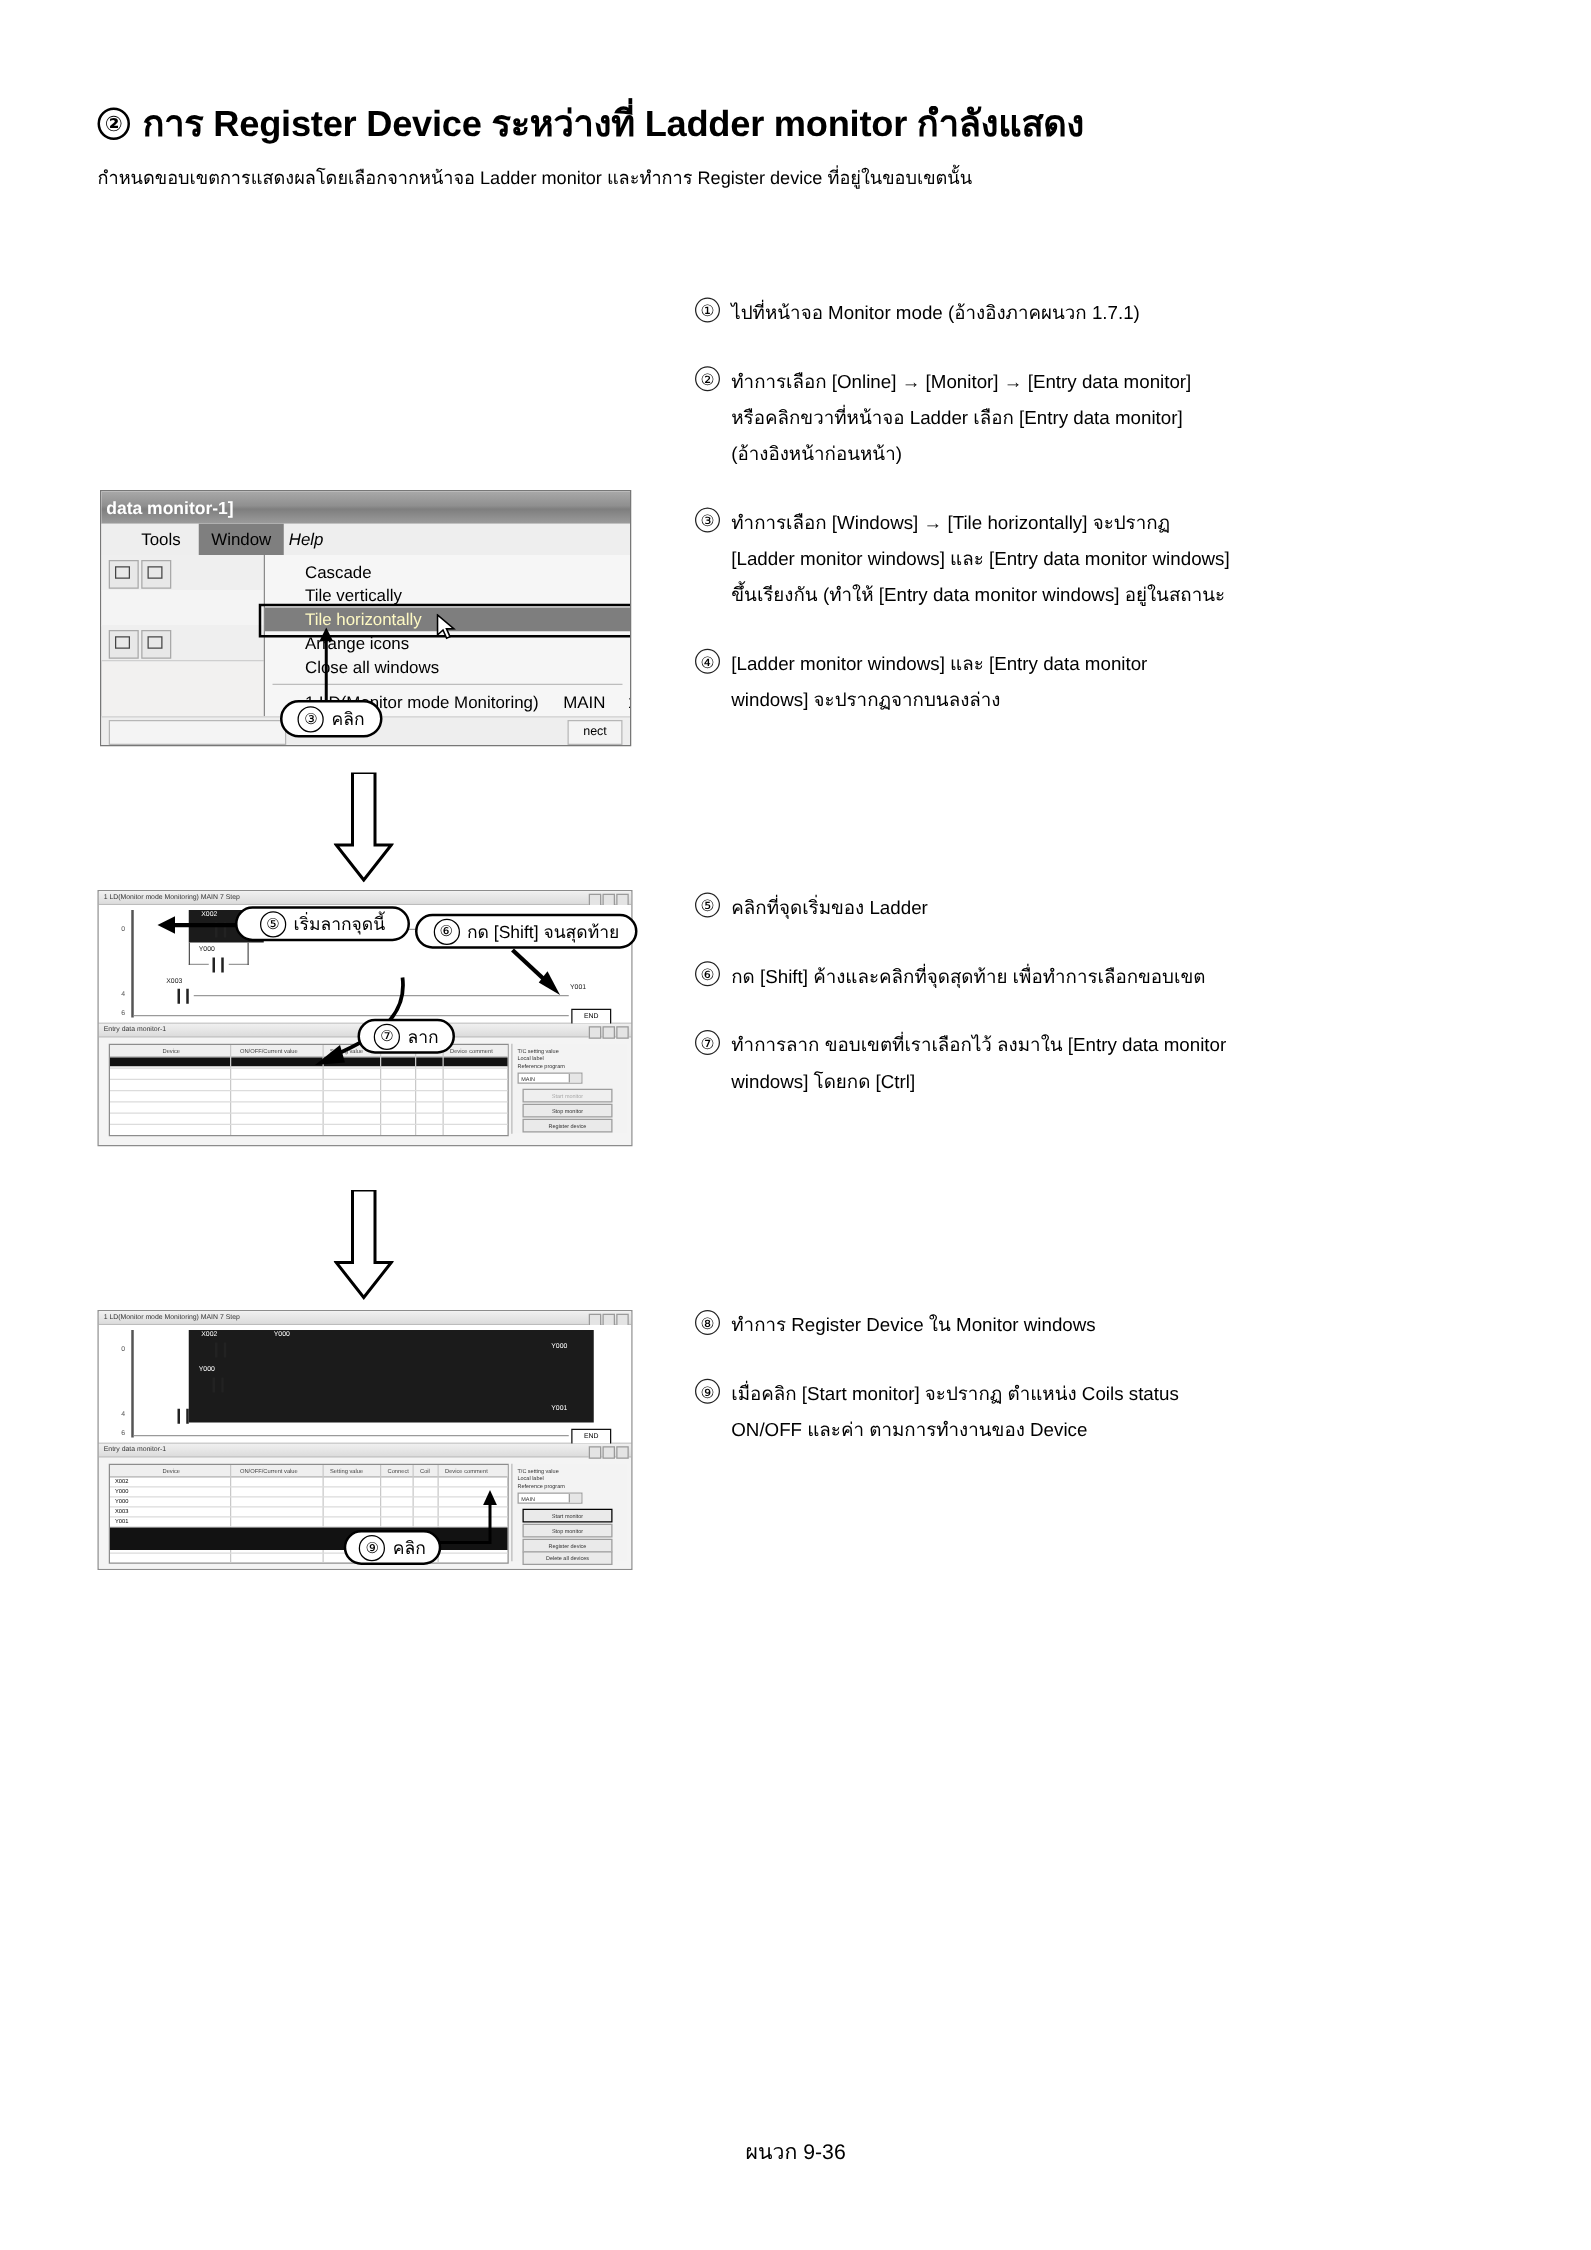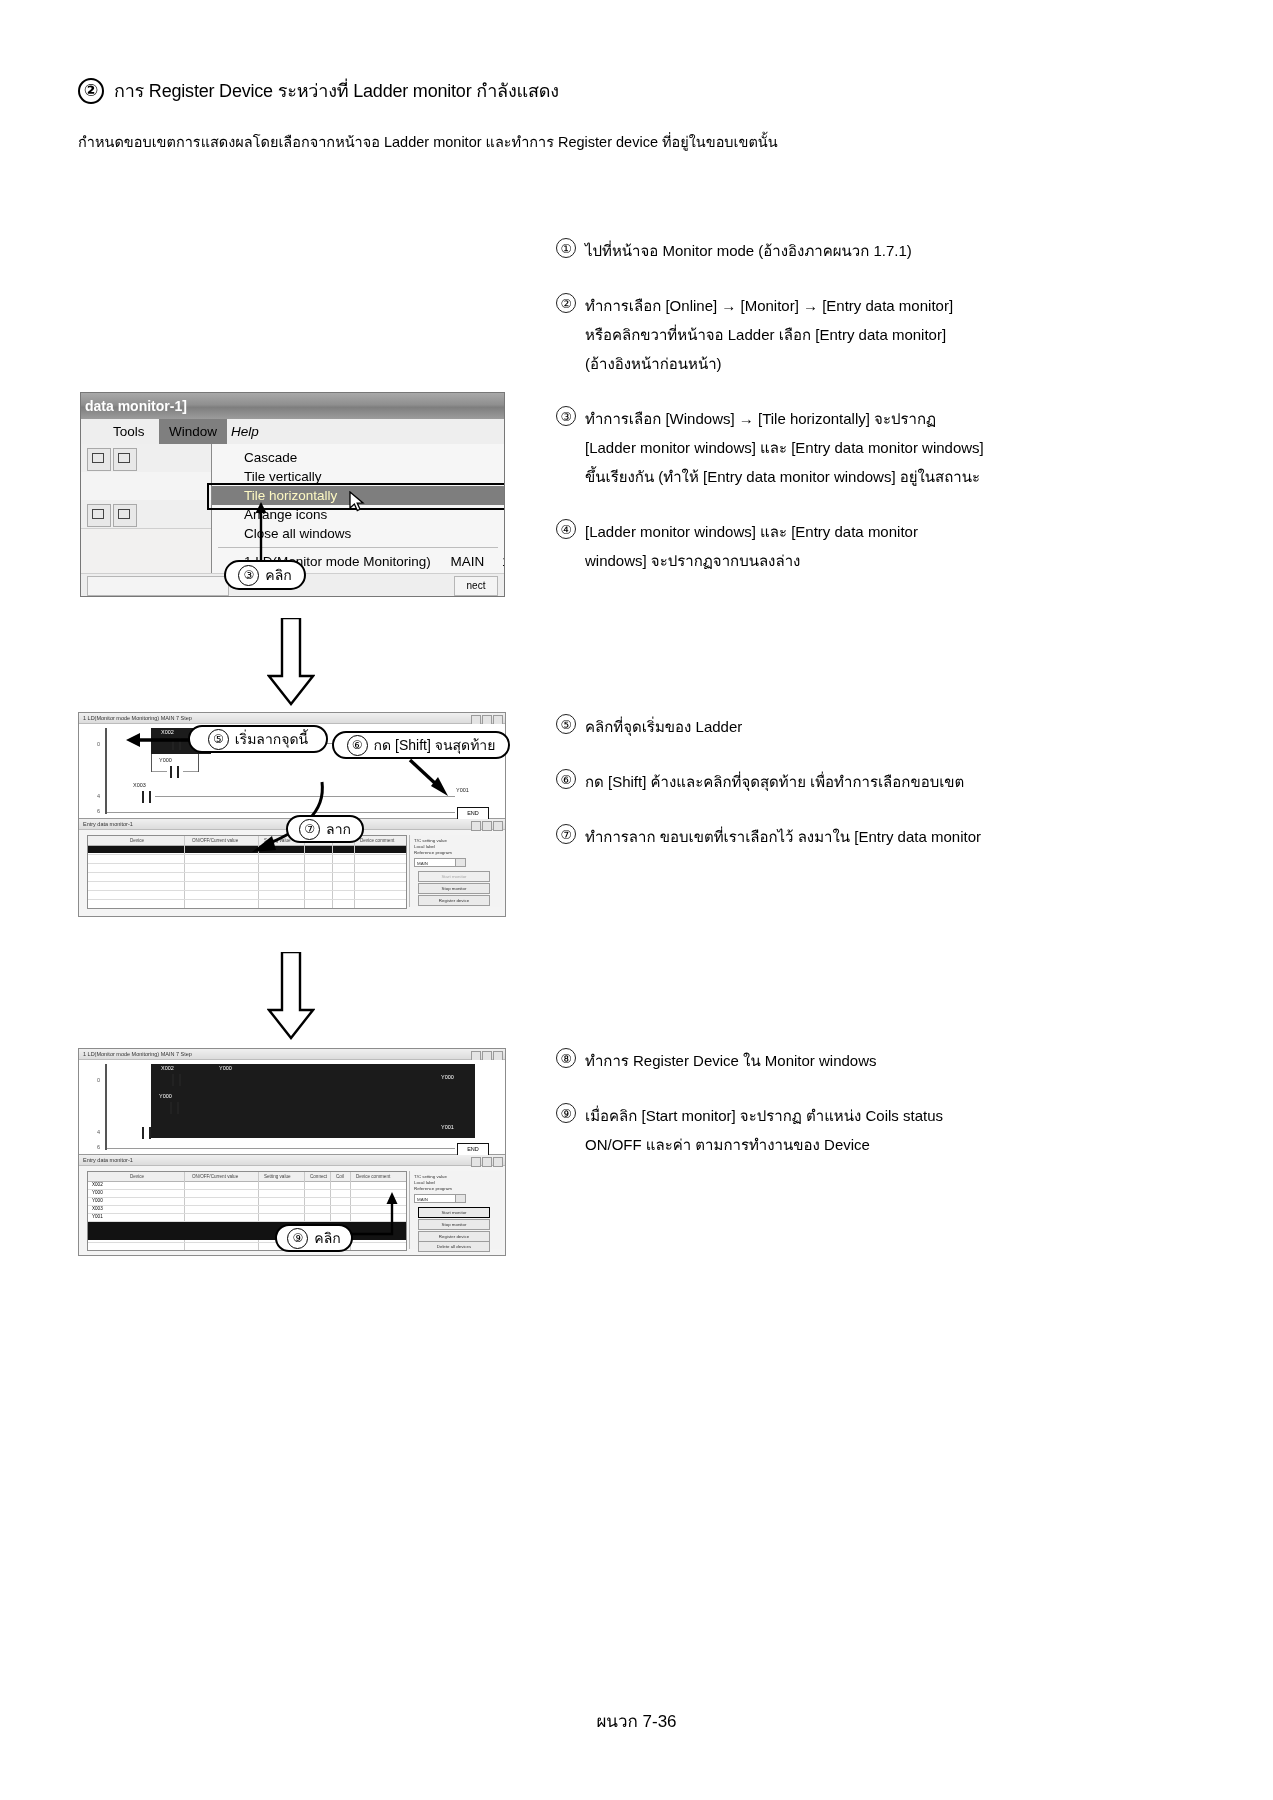--- a/index.html
+++ b/index.html
@@ -10,21 +10,21 @@
   }
   .page{position:relative;width:1273px;height:1800px;}
 
   
   .title-row{position:absolute;left:78px;top:76px;display:flex;align-items:center;gap:10px;}
   .circled-num{
     display:inline-flex;align-items:center;justify-content:center;
     width:26px;height:26px;border:2px solid #000;border-radius:50%;
     font-size:17px;font-weight:bold;line-height:1;box-sizing:border-box;
   }
-  .title-text{font-size:18px;font-weight:normal;letter-spacing:-0.2px;white-space:nowrap;}
+  .title-text{font-size:29px;font-weight:bold;letter-spacing:-0.2px;white-space:nowrap;}
   .subtitle{position:absolute;left:78px;top:130px;font-size:14.5px;white-space:nowrap;}
 
   
   .steps{position:absolute;left:556px;top:236px;width:700px;}
   .step{display:flex;align-items:flex-start;margin-bottom:26px;}
   .step .num{
     flex:0 0 auto;width:20px;height:20px;border:1.3px solid #222;border-radius:50%;
     display:inline-flex;align-items:center;justify-content:center;font-size:12.5px;
     margin-right:9px;margin-top:2px;box-sizing:border-box;
   }
@@ -176,20 +176,21 @@
     <div class="step">
       <span class="num">⑥</span>
       <span class="body">
         <span class="ln">กด [Shift] ค้างและคลิกที่จุดสุดท้าย เพื่อทำการเลือกขอบเขต</span>
       </span>
     </div>
     <div class="step">
       <span class="num">⑦</span>
       <span class="body">
         <span class="ln">ทำการลาก ขอบเขตที่เราเลือกไว้ ลงมาใน [Entry data monitor</span>
+        <span class="ln">windows] โดยกด [Ctrl]</span>
       </span>
     </div>
   </div>
 
   <div class="steps-low">
     <div class="step">
       <span class="num">⑧</span>
       <span class="body">
         <span class="ln">ทำการ Register Device ใน Monitor windows</span>
       </span>
@@ -471,15 +472,15 @@
 
   <div class="callout" style="left:275px;top:1224px;width:78px;height:28px;">
     <span class="cnum">⑨</span>
     <span>คลิก</span>
   </div>
   <svg style="position:absolute;left:348px;top:1190px;width:70px;height:48px;">
     <path d="M2 44 L44 44 L44 12" stroke="#000" stroke-width="2.4" fill="none"></path>
     <path d="M44 2 L38.5 14 L49.5 14 Z" fill="#000"></path>
   </svg>
 
-  <div class="footer">ผนวก 7-36</div>
+  <div class="footer">ผนวก 9-36</div>
 
 </div>
 
 </body></html>

